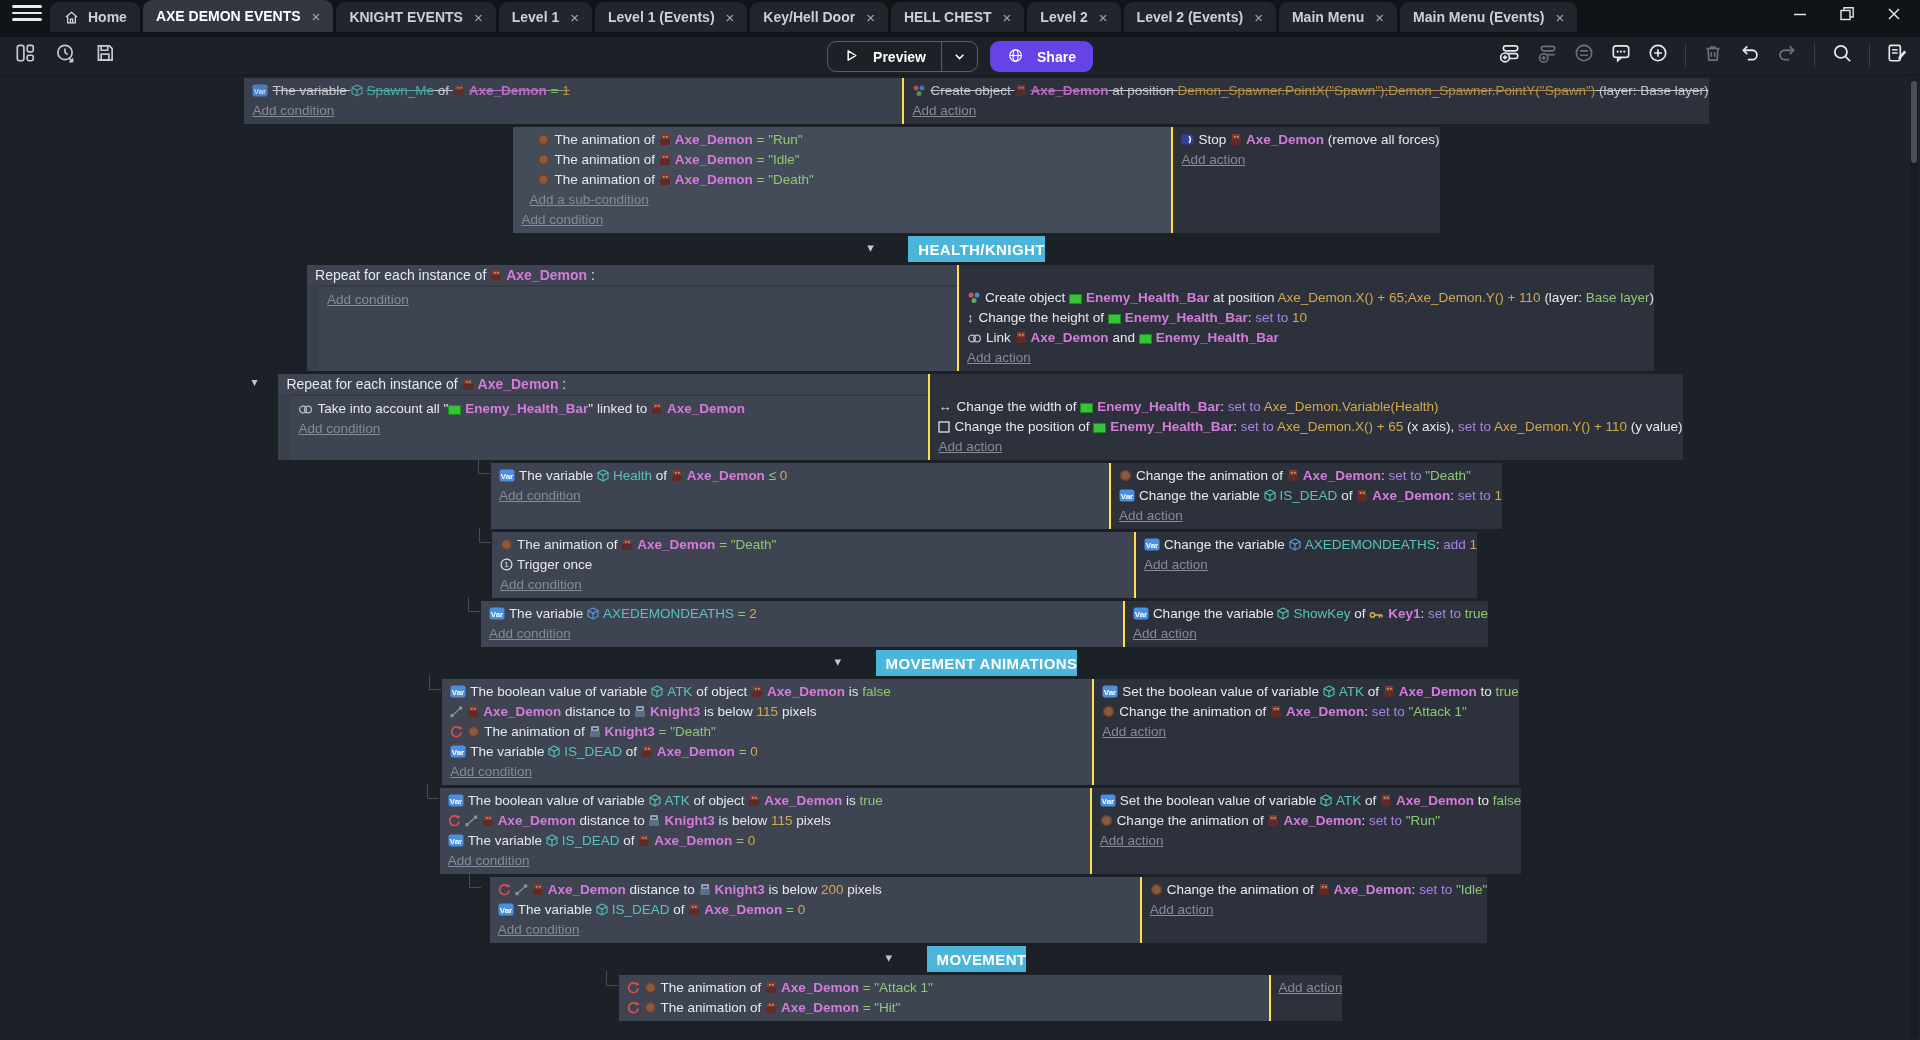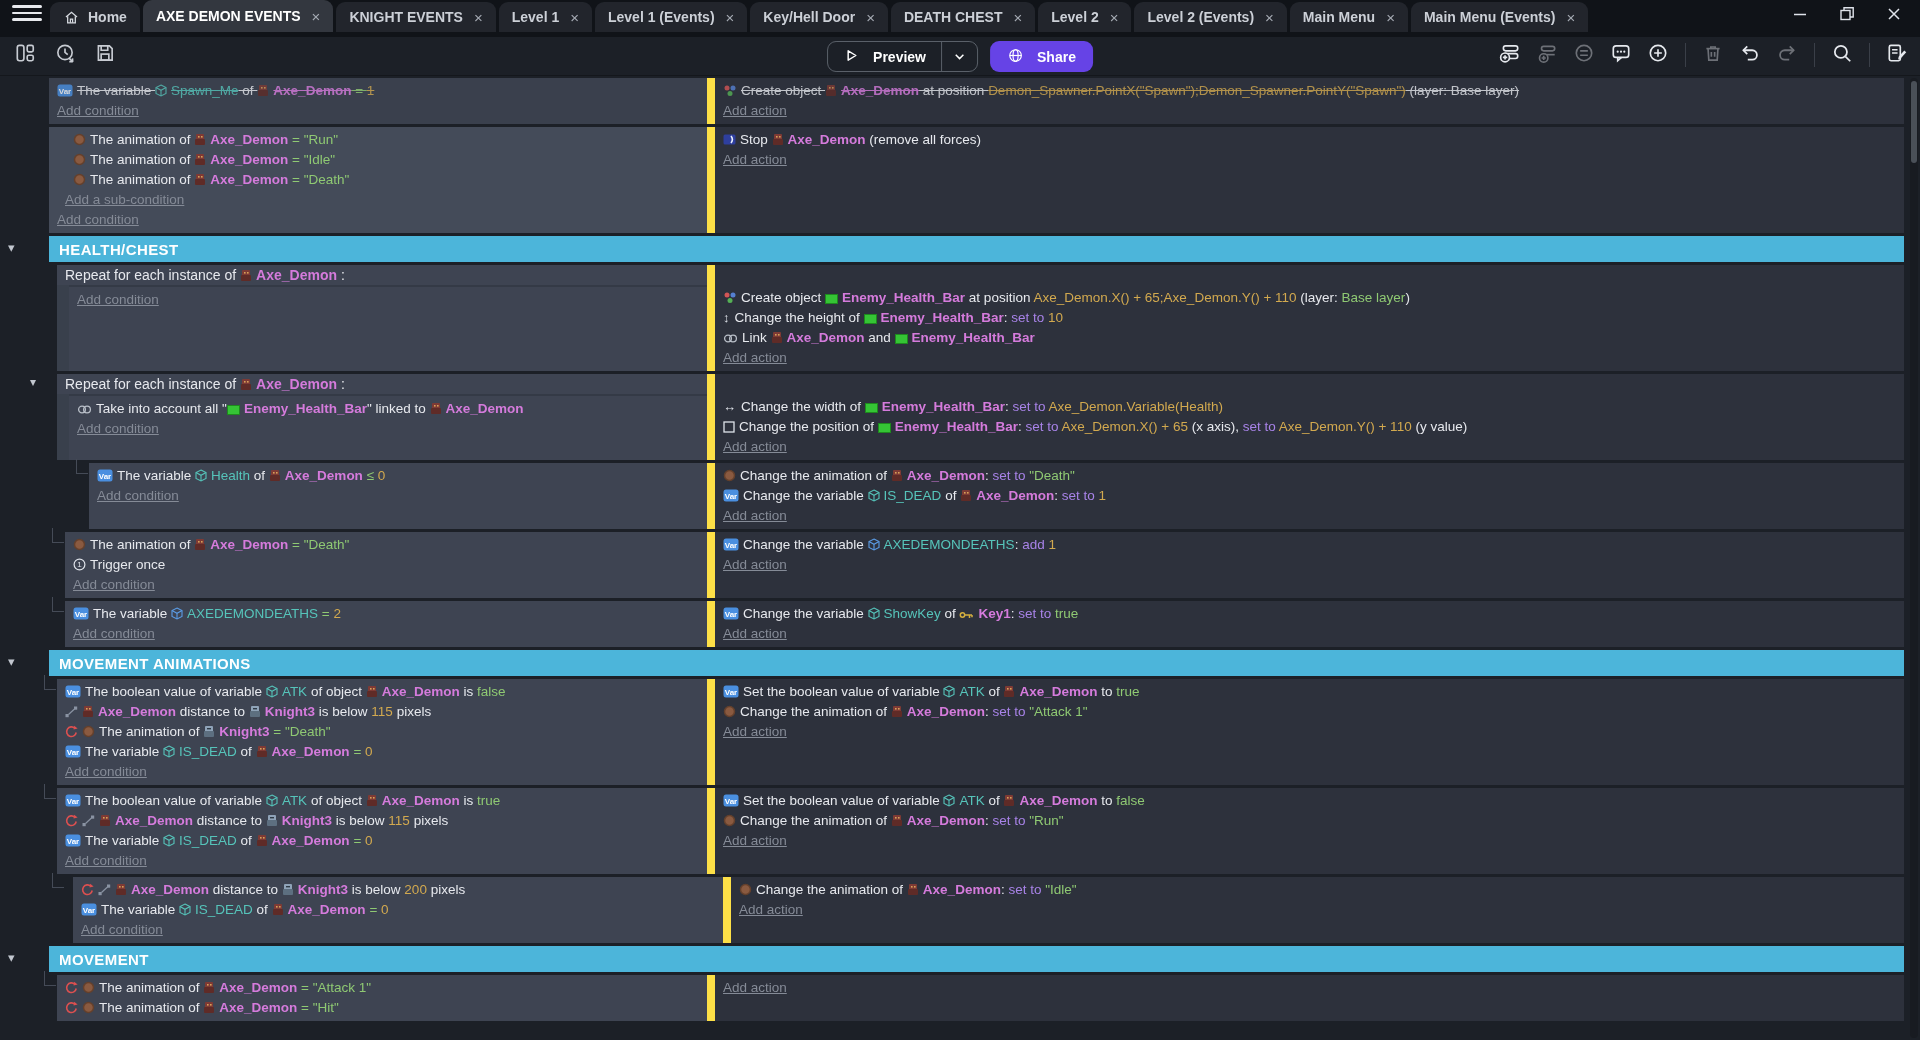--- a/index.html
+++ b/index.html
@@ -27,30 +27,30 @@
   .centerbtns{position:absolute;left:50%;top:4px;transform:translateX(-50%);display:flex;gap:12px;}
   .previewbtn{display:flex;align-items:stretch;border:1px solid #5a6069;border-radius:9px;height:29px;color:#fff;cursor:pointer;}
   .previewbtn .main{display:flex;align-items:center;gap:9px;padding:0 15px;font-size:14px;font-weight:700;}
   .previewbtn .carety{display:flex;align-items:center;border-left:1px solid #5a6069;padding:0 9px;}
   .previewbtn svg{width:17px;height:17px;}
   .sharebtn{display:flex;align-items:center;gap:9px;background:#6643e6;border-radius:9px;height:31px;padding:0 17px;
             color:#fff;font-size:14px;font-weight:700;cursor:pointer;}
   .sharebtn svg{width:17px;height:17px;}
   
   .sheet{position:absolute;top:76px;left:0;right:0;bottom:0;background:#1c2027;overflow:hidden;}
-  .content{position:absolute;left:49px;top:2px;right:16px;display:flex;flex-direction:column;gap:3px;}
+  .content{position:absolute;left:49px;top:2px;right:16px;display:flex;flex-direction:column;gap:3px;align-items:center;}
   .group{height:26px;background:#4cb5da;color:#fff;font-weight:700;font-size:15px;display:flex;align-items:center;
          padding-left:10px;letter-spacing:.4px;position:relative;cursor:pointer;}
   .gcaret{position:absolute;left:-41px;top:4px;color:#c2c7cf;font-size:13px;font-weight:400;}
   .event{position:relative;}
   .event .body{display:flex;align-items:stretch;}
   .cond{background:#3e4452;padding:3px 0;box-sizing:border-box;}
   .event.dim .cond{background:#3a404d;}
   .event.hl .cond{background:#444b59;}
-  .act{flex:1;background:#2d313c;border-left:8px solid #fde047;padding:3px 0;box-sizing:border-box;}
+  .act{flex:1;background:#2d313c;border-left:2px solid #fde047;padding:3px 0;box-sizing:border-box;}
   .line{height:20px;line-height:20px;font-size:13.5px;color:#e7e9ee;padding-left:8px;white-space:nowrap;overflow:hidden;cursor:pointer;}
   .line .add{color:#858b97;text-decoration:underline;}
   .line .t{color:#e7e9ee;}
   .obj{color:#d57bdc;font-weight:700;}
   .vr{color:#56c4ba;}
   .str{color:#8fc973;}
   .num{color:#d2a94f;}
   .kw{color:#a883e8;}
   .op{color:#8fc973;}
   .line.strike span{text-decoration:line-through;opacity:.8;}
@@ -107,21 +107,21 @@
         </div>
         <div class="tab">
           <span class="">Level 1 (Events)</span>
           <span class="x">×</span>
         </div>
         <div class="tab">
           <span class="">Key/Hell Door</span>
           <span class="x">×</span>
         </div>
         <div class="tab">
-          <span class="">DEATH CHEST</span>
+          <span class="">HELL CHEST</span>
           <span class="x">×</span>
         </div>
         <div class="tab">
           <span class="">Level 2</span>
           <span class="x">×</span>
         </div>
         <div class="tab">
           <span class="">Level 2 (Events)</span>
           <span class="x">×</span>
         </div>
@@ -386,21 +386,21 @@
                     <rect x="1" y="6" width="10" height="6" rx="1" fill="#5f2b27"></rect>
                     <rect x="4" y="3" width="1.6" height="1.6" fill="#d8a05a"></rect>
                     <rect x="7" y="3" width="1.6" height="1.6" fill="#d8a05a"></rect>
                   </svg></span><span class="obj">Axe_Demon</span><span class="t"> (remove all forces)</span></div>
               <div class="line" style="padding-left: 8px;"><span class="add">Add action</span></div>
             </div>
           </div>
         </div>
         <div class="group">
           <span class="gcaret">▾</span>
-          <span class="">HEALTH/CHEST</span>
+          <span class="">HEALTH/KNIGHT</span>
         </div>
         <div class="event repeat" style="margin-left: 8px;">
           <div class="repleft" style="width: 650px;">
             <div class="repheader"><span class="t">Repeat for each instance of </span><span class="icn"><svg viewBox="0 0 12 13" width="12" height="13">
                   <rect x="2" y="1" width="8" height="6" rx="1" fill="#7e3a34"></rect>
                   <rect x="1" y="6" width="10" height="6" rx="1" fill="#5f2b27"></rect>
                   <rect x="4" y="3" width="1.6" height="1.6" fill="#d8a05a"></rect>
                   <rect x="7" y="3" width="1.6" height="1.6" fill="#d8a05a"></rect>
                 </svg></span><span class="obj">Axe_Demon</span><span class="t"> :</span></div>
             <div class="innercond">

